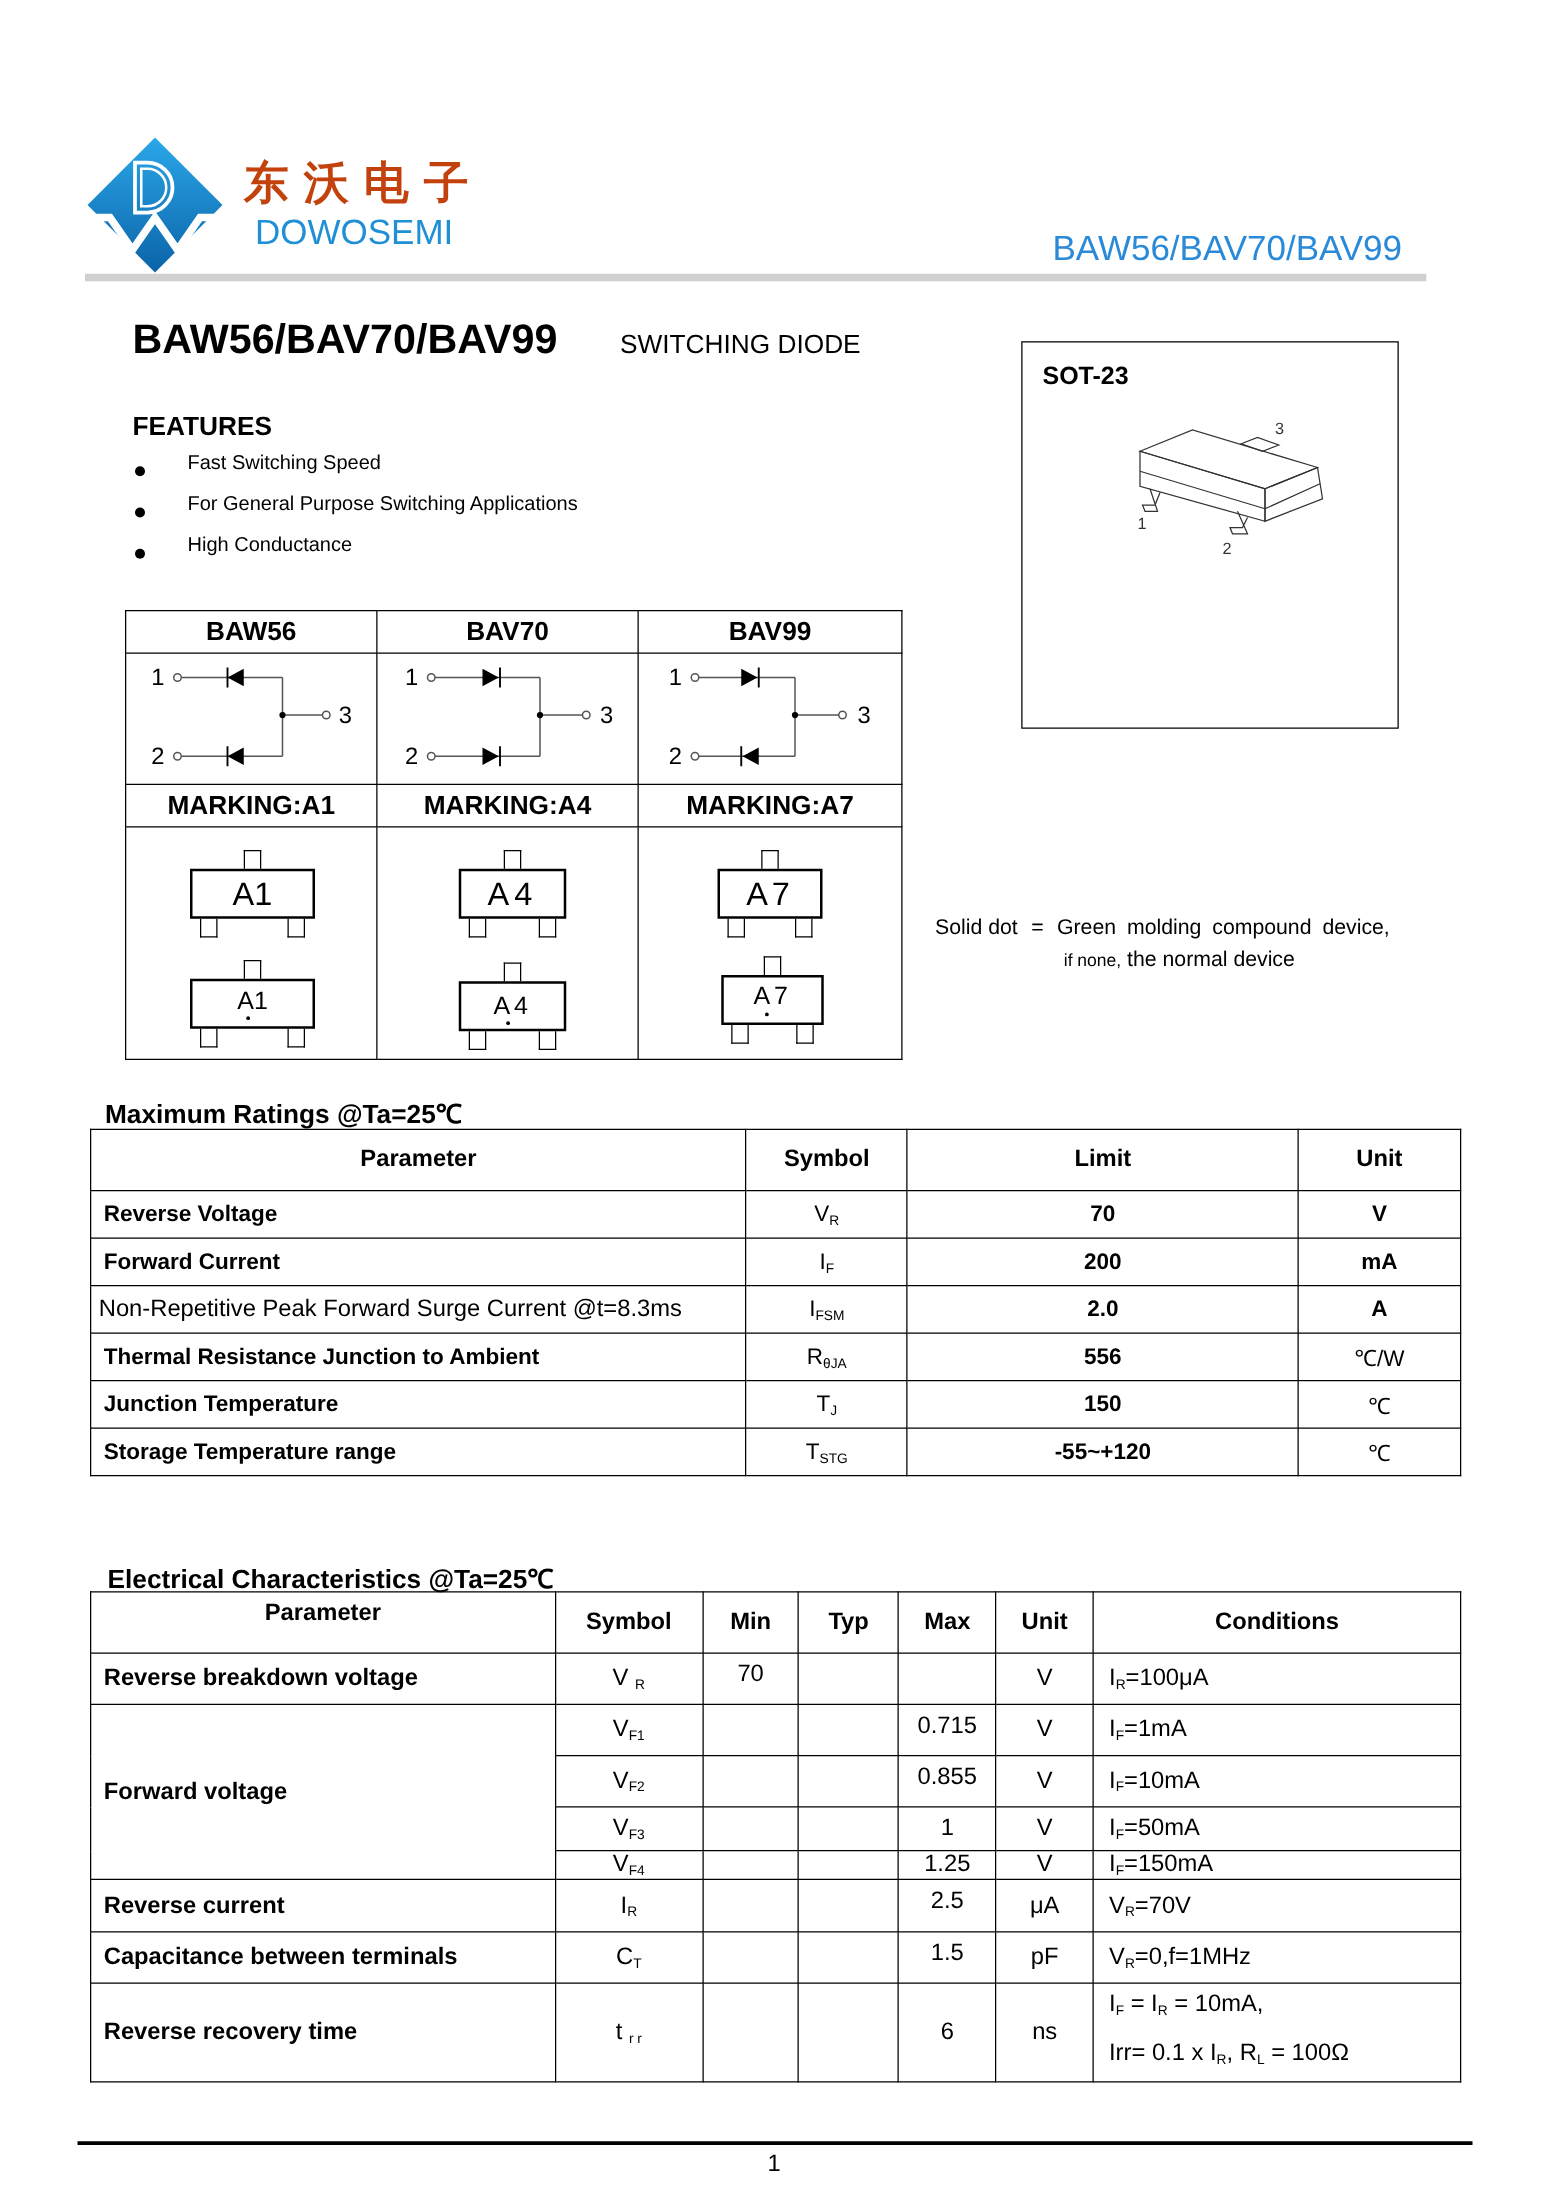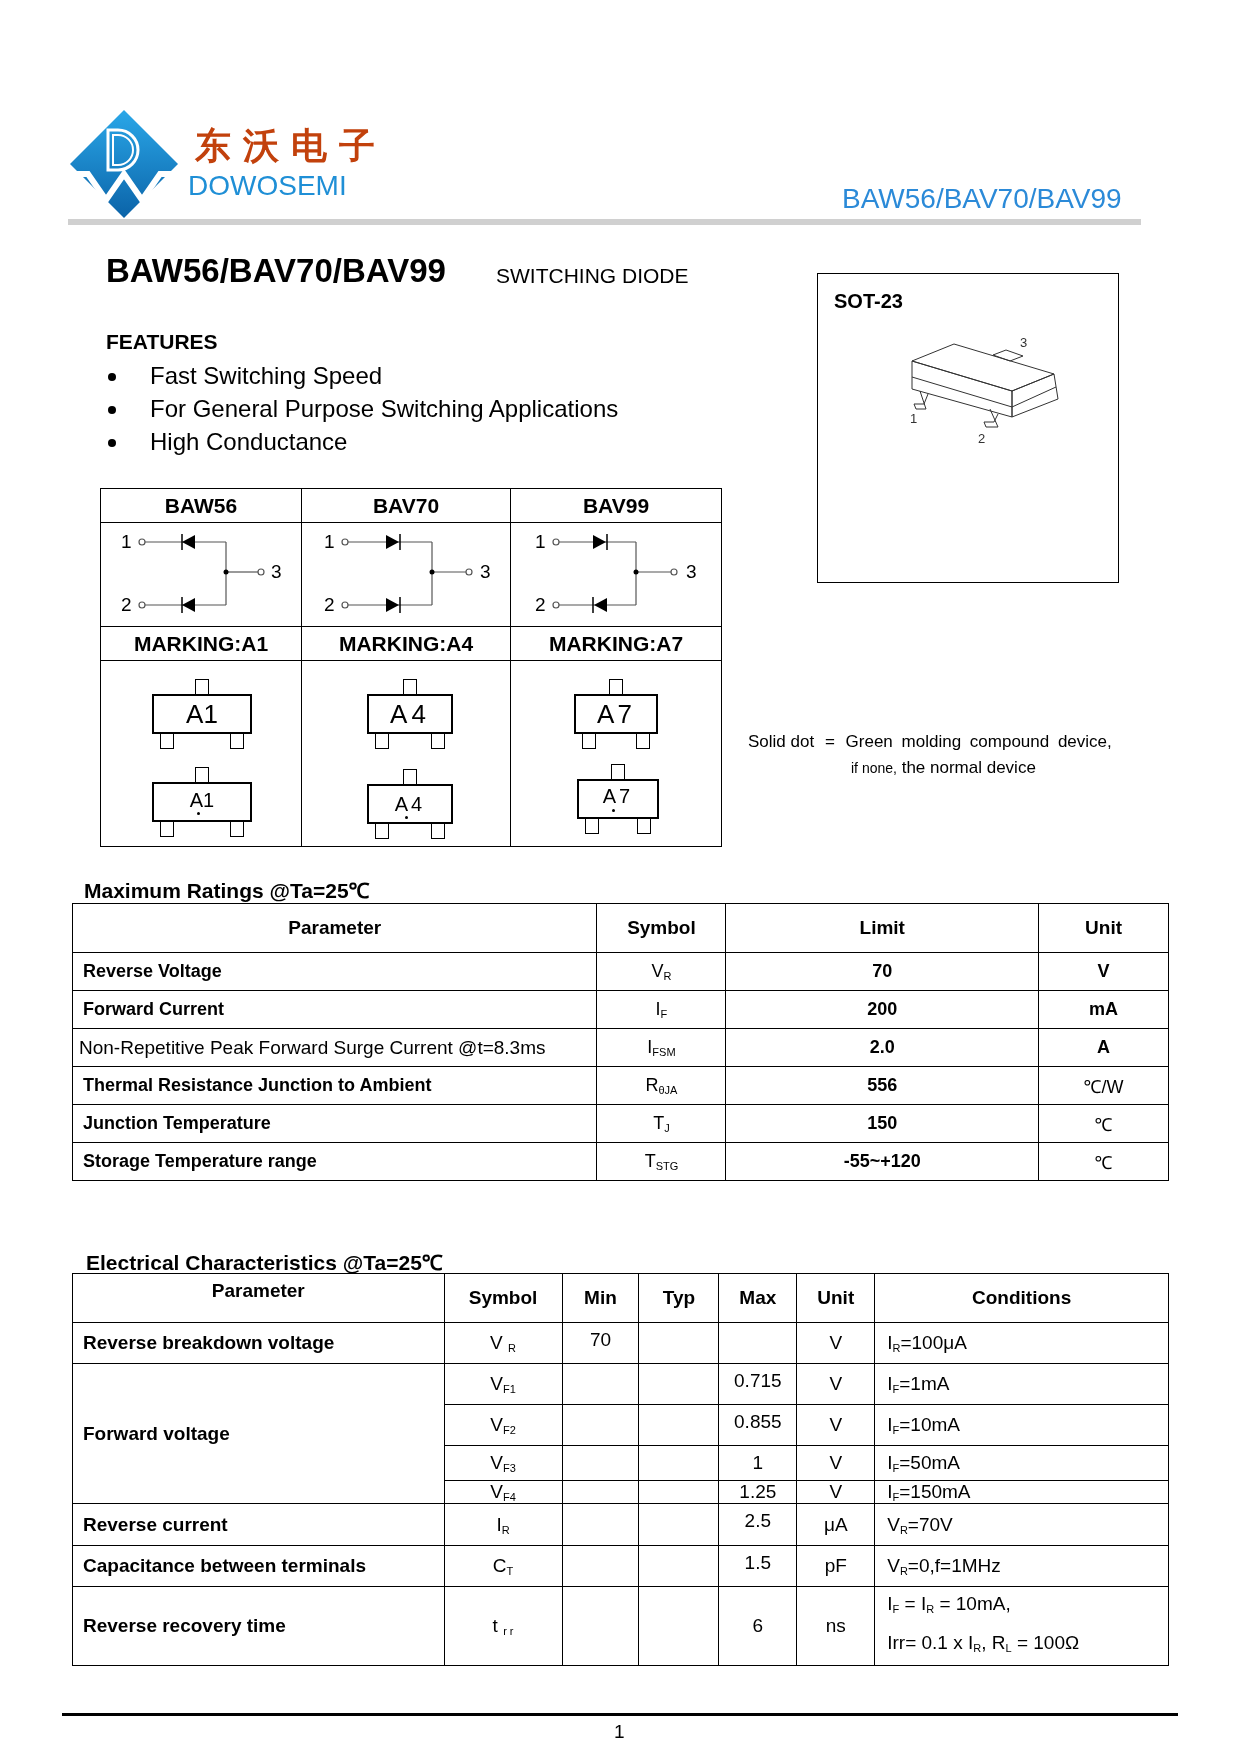--- a/index.html
+++ b/index.html
@@ -5,21 +5,21 @@
   html,body{margin:0;padding:0;background:#fff;}
   body{width:1240px;height:1754px;position:relative;overflow:hidden;font-family:"Liberation Sans",sans-serif;color:#000;}
   .abs{position:absolute;}
   .logo-text-cn{font-family:"DejaVu Serif",serif;color:#c2410c;font-size:36px;letter-spacing:12px;font-weight:bold;}
   .logo-text-en{color:#1f8fd6;font-size:28px;}
   .hdr-part{color:#2b8ad8;font-size:28px;}
   .grey-bar{background:#d0d0d0;}
   .title{font-size:33px;font-weight:bold;}
   .subtitle{font-size:21px;}
   .feat-h{font-size:21px;font-weight:bold;}
-  .feat{font-size:24px;text-align:center;}
+  .feat{font-size:16px;text-align:center;}
   .bullet{width:8px;height:8px;border-radius:50%;background:#000;}
   table{border-collapse:collapse;position:absolute;}
   td,th{border:1.5px solid #000;padding:0;}
   .pin th{font-size:21px;font-weight:bold;height:33px;}
   .pin td.mark{font-size:21px;font-weight:bold;text-align:center;height:33px;}
   .mr th{font-size:19px;font-weight:bold;height:48px;}
   .mr td{font-size:18px;height:37px;text-align:center;}
   .mr td.p{text-align:left;padding-left:10px;font-weight:bold;}
   .mr td.p.norm{font-weight:normal;padding-left:6px;font-size:19px;}
   .mr td.b{font-weight:bold;}
@@ -44,21 +44,21 @@
         <stop offset="1" stop-color="#0b63a8"></stop>
       </linearGradient>
     </defs>
     <polygon points="56,2 110,56 56,110 2,56" fill="url(#lg)"></polygon>
     <path d="M40 22 h10 a20 20 0 0 1 0 40 h-10 z" fill="none" stroke="#fff" stroke-width="3"></path>
     <path d="M45 27 h5 a15 15 0 0 1 0 30 h-5 z" fill="none" stroke="#fff" stroke-width="2"></path>
     <path d="M6 66 L20 66 L38 92 L56 66 L74 92 L92 66 L106 66" fill="none" stroke="#fff" stroke-width="6"></path>
   </svg>
 </div>
 <div class="abs logo-text-cn" style="left:195px;top:122px;">东沃电子</div>
-<div class="abs logo-text-en" style="left:188px;top:170px;text-align:center;">DOWOSEMI</div>
+<div class="abs logo-text-en" style="left:204px;top:170px;text-align:center;">DOWOSEMI</div>
 <div class="abs hdr-part" style="left:842px;top:183px;">BAW56/BAV70/BAV99</div>
 <div class="abs grey-bar" style="left:68px;top:219px;width:1073px;height:6px;"></div>
 
 <div class="abs title" style="left:106px;top:252px;">BAW56/BAV70/BAV99</div>
 <div class="abs subtitle" style="left:496px;top:264px;">SWITCHING DIODE</div>
 
 <div class="abs feat-h" style="left:106px;top:330px;">FEATURES</div>
 <div class="abs" style="left:106px;top:362px;">
   <div style="position:relative;height:33px;">
     <span class="bullet abs" style="left:2px;top:11px;"></span>

